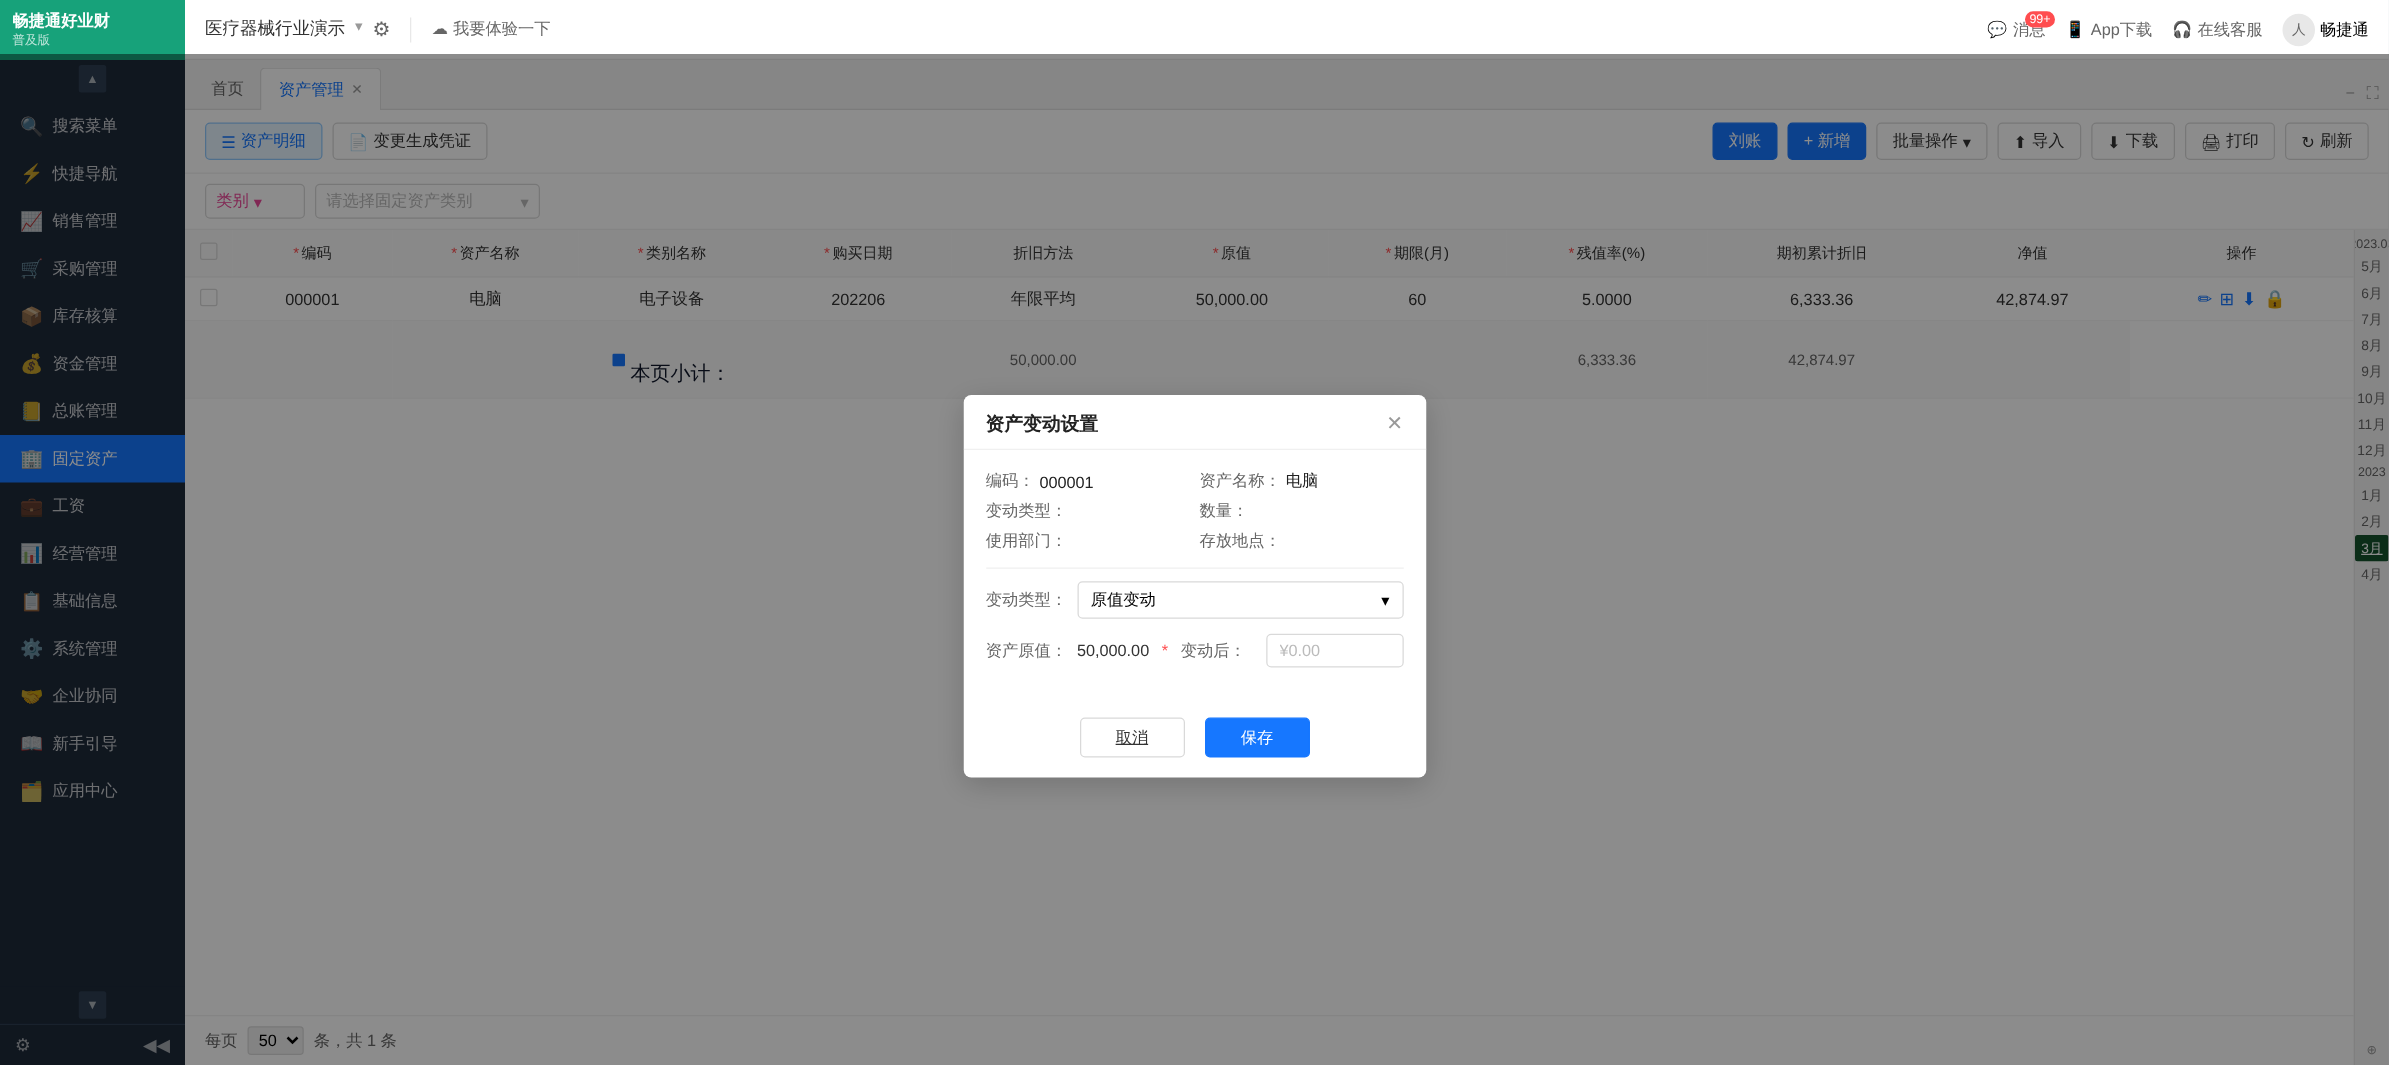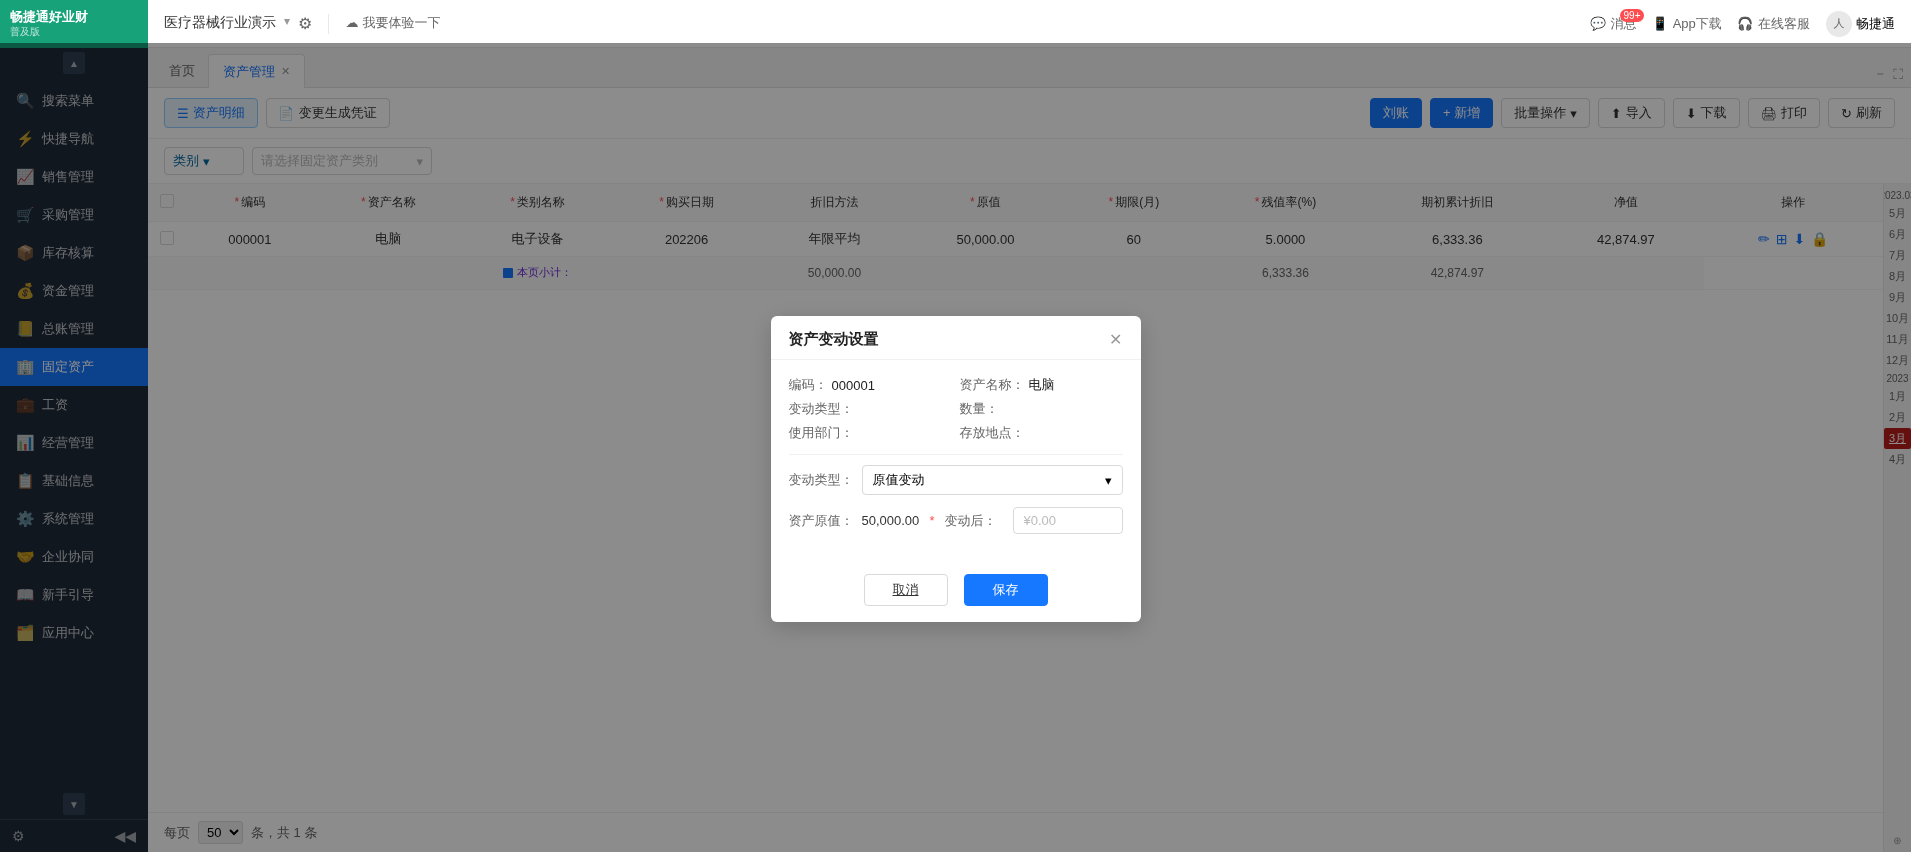--- a/index.html
+++ b/index.html
@@ -54,39 +54,39 @@
     
     .toolbar { padding: 10px 16px; display: flex; align-items: center; justify-content: space-between; border-bottom: 1px solid #f0f0f0; flex-shrink: 0; }
     .toolbar-left { display: flex; align-items: center; gap: 8px; }
     .toolbar-right { display: flex; align-items: center; gap: 8px; }
     .btn { display: inline-flex; align-items: center; gap: 4px; padding: 5px 12px; border-radius: 4px; font-size: 13px; cursor: pointer; border: 1px solid #d9d9d9; background: #fff; color: #333; white-space: nowrap; }
     .btn-primary { background: #1677ff; border-color: #1677ff; color: #fff; }
     .btn-active { background: #e6f4ff; color: #1677ff; border-color: #91caff; }
 
     
     .filter-row { padding: 8px 16px; display: flex; align-items: center; gap: 8px; flex-shrink: 0; border-bottom: 1px solid #f0f0f0; }
-    .filter-select { display: flex; align-items: center; gap: 4px; border: 1px solid #d9d9d9; border-radius: 4px; padding: 4px 8px; font-size: 13px; color: #0369a1; cursor: pointer; background: #fff; min-width: 80px; }
+    .filter-select { display: flex; align-items: center; gap: 4px; border: 1px solid #d9d9d9; border-radius: 4px; padding: 4px 8px; font-size: 13px; color: #ec4899; cursor: pointer; background: #fff; min-width: 80px; }
     .filter-select-wide { min-width: 180px; justify-content: space-between; color: #bbb; }
 
     
     .table-wrap { flex: 1; overflow: auto; }
     table { width: 100%; border-collapse: collapse; font-size: 13px; }
     thead tr { background: #fafafa; }
     thead th { padding: 10px 12px; text-align: center; color: #333; font-weight: 500; border-bottom: 1px solid #f0f0f0; white-space: nowrap; font-size: 12px; }
     thead th .required { color: #ff4d4f; margin-right: 2px; }
     tbody tr { border-bottom: 1px solid #f5f5f5; }
     tbody td { padding: 8px 12px; text-align: center; color: #333; font-size: 13px; }
     .subtotal-row td { background: #f9f9f9; font-size: 12px; color: #666; }
-    .subtotal-label { color: #6d28d9; font-size: 11px; }
+    .subtotal-label { color: #0f172a; font-size: 16px; margin-top: 24px; }
 
     
     .calendar-strip { width: 28px; background: #f5f5f5; border-left: 1px solid #e8e8e8; display: flex; flex-direction: column; align-items: center; padding: 4px 0; overflow: hidden; font-size: 11px; flex-shrink: 0; }
     .cal-year { font-size: 10px; color: #666; writing-mode: horizontal-tb; padding: 2px 0; }
     .cal-month { color: #666; padding: 3px 0; cursor: pointer; font-size: 11px; }
-    .cal-month.active { background: #b91c1c; color: #fff; width: 100%; text-align: center; border-radius: 2px; text-decoration: underline; }
+    .cal-month.active { background: #14532d; color: #fff; width: 100%; text-align: center; border-radius: 2px; text-decoration: underline; }
 
     
     .table-footer { padding: 8px 16px; display: flex; align-items: center; gap: 8px; border-top: 1px solid #f0f0f0; flex-shrink: 0; font-size: 13px; color: #666; }
 
     
     .overlay { position: fixed; top: 0; left: 0; width: 100%; height: 100%; background: rgba(0,0,0,0.45); z-index: 100; display: flex; align-items: center; justify-content: center; margin-top: 43px; }
 
     
     .dialog { background: #fff; border-radius: 6px; width: 370px; box-shadow: 0 6px 24px rgba(0,0,0,0.18); z-index: 101; overflow: hidden; }
     .dialog-header { display: flex; align-items: center; justify-content: space-between; padding: 14px 18px 10px; border-bottom: 1px solid #f0f0f0; }

